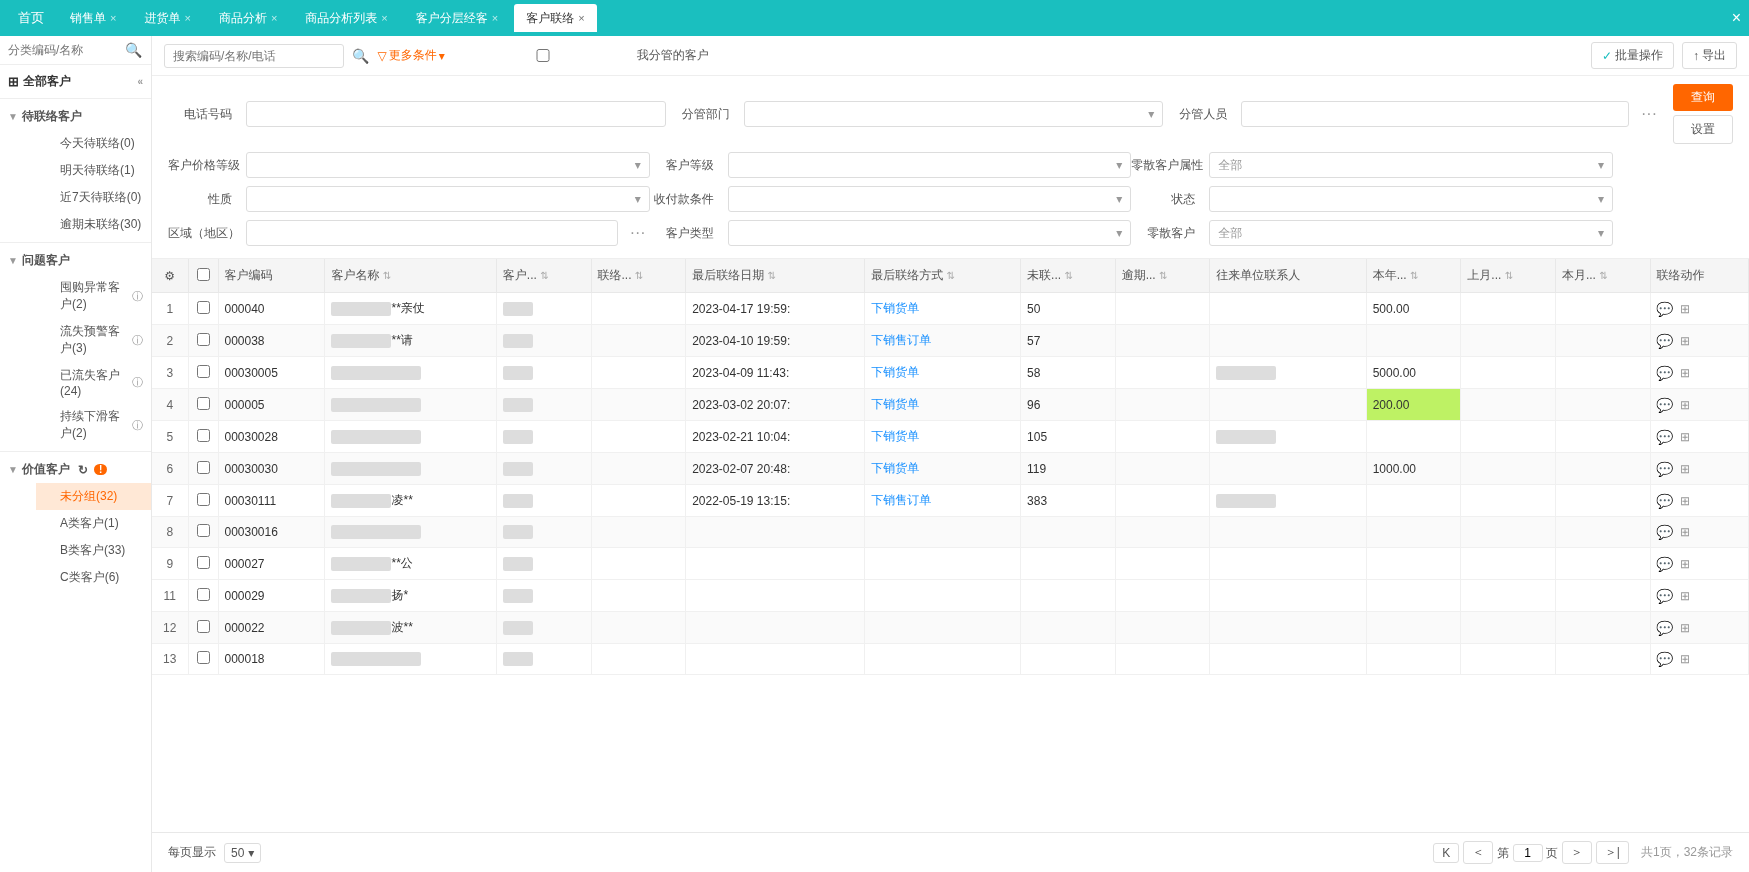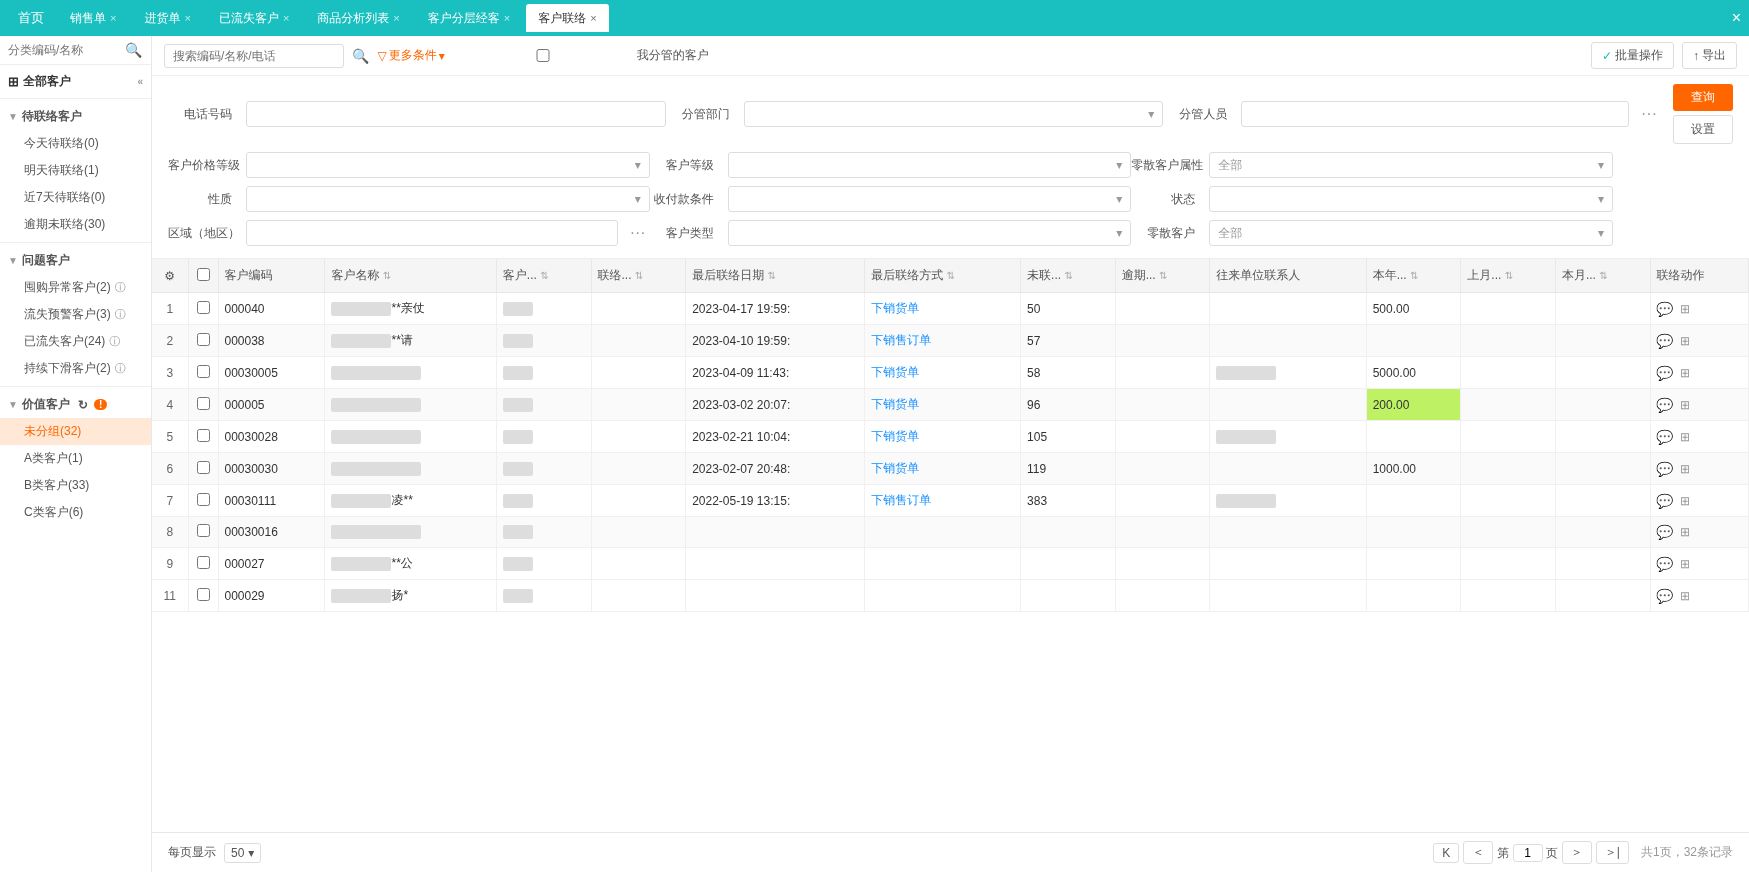--- a/index.html
+++ b/index.html
@@ -41,21 +41,21 @@
     .sidebar-section-header .collapse-icon { font-size: 10px; color: #999; margin-left: auto; }
     .sidebar-item {
       padding: 5px 8px 5px 16px; cursor: pointer; color: #555; display: flex; align-items: center; gap: 4px;
     }
     .sidebar-item.active { background: #ffe8d6; color: #ff6600; }
     .sidebar-group-label {
       padding: 5px 8px 5px 8px; cursor: pointer; color: #555; display: flex; align-items: center; gap: 4px;
       font-weight: bold;
     }
     .sidebar-group-label .arrow { font-size: 10px; color: #999; }
-    .sub-item { padding-left: 24px; }
+    .sub-item { padding-left: 24px; margin-left: 36px; }
     .badge-orange {
       background: #ff6600; color: #fff; border-radius: 8px; padding: 0 5px; font-size: 10px; margin-left: 2px;
     }
 
     
     .content-area { flex: 1; display: flex; flex-direction: column; overflow: hidden; }
 
     
     .filter-bar {
       background: #fff; padding: 6px 12px; border-bottom: 1px solid #eee;
@@ -138,21 +138,21 @@
   <span class="nav-home">首页</span>
   <div class="nav-tab">
     <span>销售单</span>
     <span class="close-x">×</span>
   </div>
   <div class="nav-tab">
     <span>进货单</span>
     <span class="close-x">×</span>
   </div>
   <div class="nav-tab">
-    <span>已流失客户</span>
+    <span>商品分析</span>
     <span class="close-x">×</span>
   </div>
   <div class="nav-tab">
     <span>商品分析列表</span>
     <span class="close-x">×</span>
   </div>
   <div class="nav-tab">
     <span>客户分层经客</span>
     <span class="close-x">×</span>
   </div>
@@ -605,20 +605,64 @@
     <td style=""></td>
     <td style=""></td>
     <td style=""></td>
     <td style="">
       <div class="action-cell">
         <span class="chat-icon" title="联络">💬</span>
         <span style="cursor:pointer;color:#999;">⊞</span>
       </div>
     </td>
   </tr>
+            <tr>
+    <td class="col-num" style="background:#fafafa;">12</td>
+    <td class="col-check" style="background:#fafafa;"><input type="checkbox" style=""></td>
+    <td style="background:#fafafa;">000022</td>
+    <td style="background:#fafafa;"><span class="blurred blurred-md"></span>波**</td>
+    <td style="background:#fafafa;"><span class="blurred blurred-sm"></span></td>
+    <td style="background:#fafafa;"></td>
+    <td style="background:#fafafa;"></td>
+    <td style="background:#fafafa;"></td>
+    <td style="background:#fafafa;"></td>
+    <td style="background:#fafafa;"></td>
+    <td style="background:#fafafa;"></td>
+    <td style="background:#fafafa;"></td>
+    <td style="background:#fafafa;"></td>
+    <td style="background:#fafafa;"></td>
+    <td style="background:#fafafa;">
+      <div class="action-cell">
+        <span class="chat-icon" title="联络">💬</span>
+        <span style="cursor:pointer;color:#999;">⊞</span>
+      </div>
+    </td>
+  </tr>
+            <tr>
+    <td class="col-num" style="">13</td>
+    <td class="col-check" style=""><input type="checkbox" style=""></td>
+    <td style="">000018</td>
+    <td style=""><span class="blurred blurred-lg"></span></td>
+    <td style=""><span class="blurred blurred-sm"></span></td>
+    <td style=""></td>
+    <td style=""></td>
+    <td style=""></td>
+    <td style=""></td>
+    <td style=""></td>
+    <td style=""></td>
+    <td style=""></td>
+    <td style=""></td>
+    <td style=""></td>
+    <td style="">
+      <div class="action-cell">
+        <span class="chat-icon" title="联络">💬</span>
+        <span style="cursor:pointer;color:#999;">⊞</span>
+      </div>
+    </td>
+  </tr>
           </tbody>
       </table>
     </div>
 
     <div class="table-footer">
       <span class="footer-label">每页显示</span>
       <div class="footer-select">
         <span>50</span>
         <span>▾</span>
       </div>

